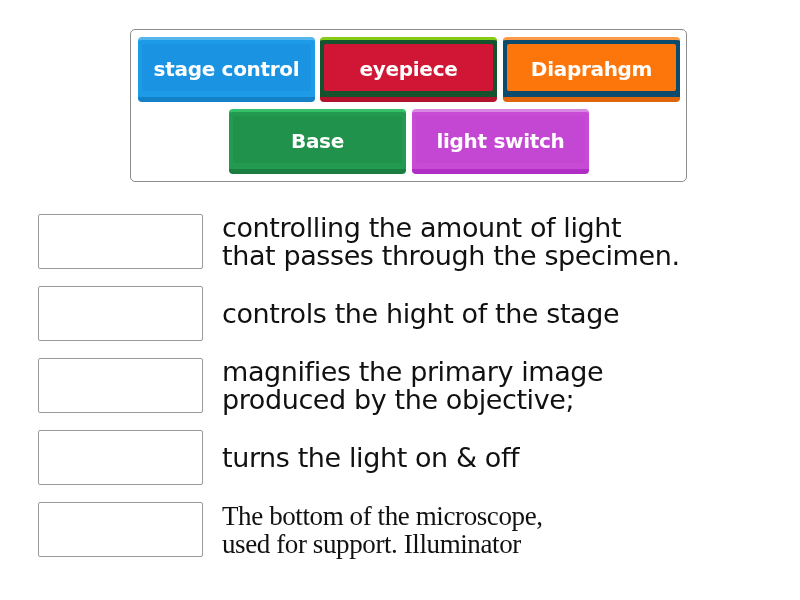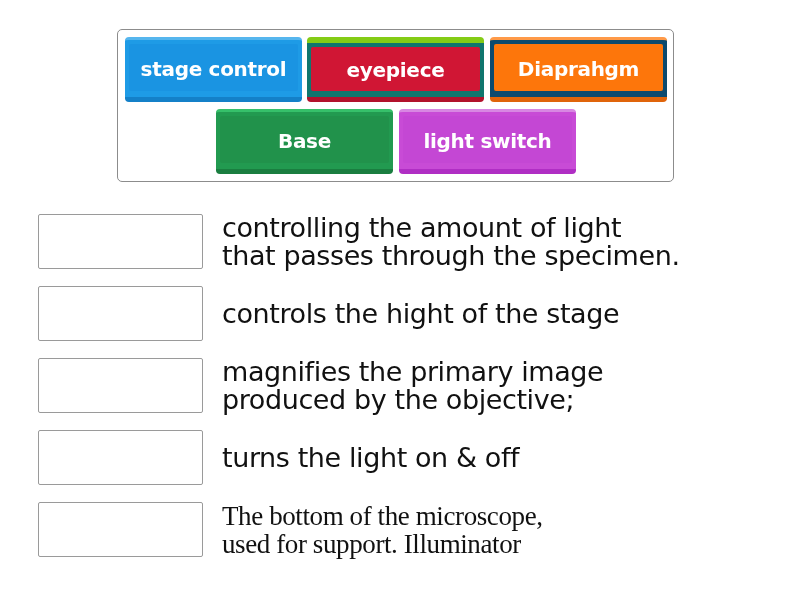--- a/index.html
+++ b/index.html
@@ -11,21 +11,21 @@
       overflow: hidden;
       font-family: "DejaVu Sans", "Liberation Sans", sans-serif;
     }
     .stage {
       position: relative;
       width: 800px;
       height: 600px;
     }
     .bank {
       position: absolute;
-      left: 117px;
+      left: 130px;
       top: 29px;
       width: 557px;
       height: 153px;
       border: 1px solid #8c8c8c;
       border-radius: 5px;
       background: #ffffff;
       box-sizing: border-box;
     }
     .tile {
       position: absolute;
@@ -48,21 +48,21 @@
       content: "";
       position: absolute;
       left: 4px; right: 4px; top: 4px; bottom: 6px;
       border-radius: 2px;
       pointer-events: none;
     }
     .tile span { position: relative; }
 
     .tile.blue   { background: #1e9be6; border-top: 3px solid #56b6ee; border-bottom: 5px solid #1480c8; }
     .tile.blue::before { background: #1a94e2; }
-    .tile.red    { background: #0f766e; border-top: 6px solid #84cc16; border-bottom: 5px solid #b2122c; }
+    .tile.red    { background: #14532d; border-top: 3px solid #84cc16; border-bottom: 5px solid #b2122c; }
     .tile.red::before { background: #d01634; }
     .tile.orange { background: #0c4a6e; border-top: 3px solid #ff9a48; border-bottom: 5px solid #e0640a; }
     .tile.orange::before { background: #fd760b; }
     .tile.green  { background: #229a50; border-top: 3px solid #36c06a; border-bottom: 5px solid #1a7e40; }
     .tile.green::before { background: #21924b; }
     .tile.purple { background: #c84bd6; border-top: 3px solid #d887e2; border-bottom: 5px solid #b02ec4; }
     .tile.purple::before { background: #c447d4; }
 
     .row {
       position: absolute;

